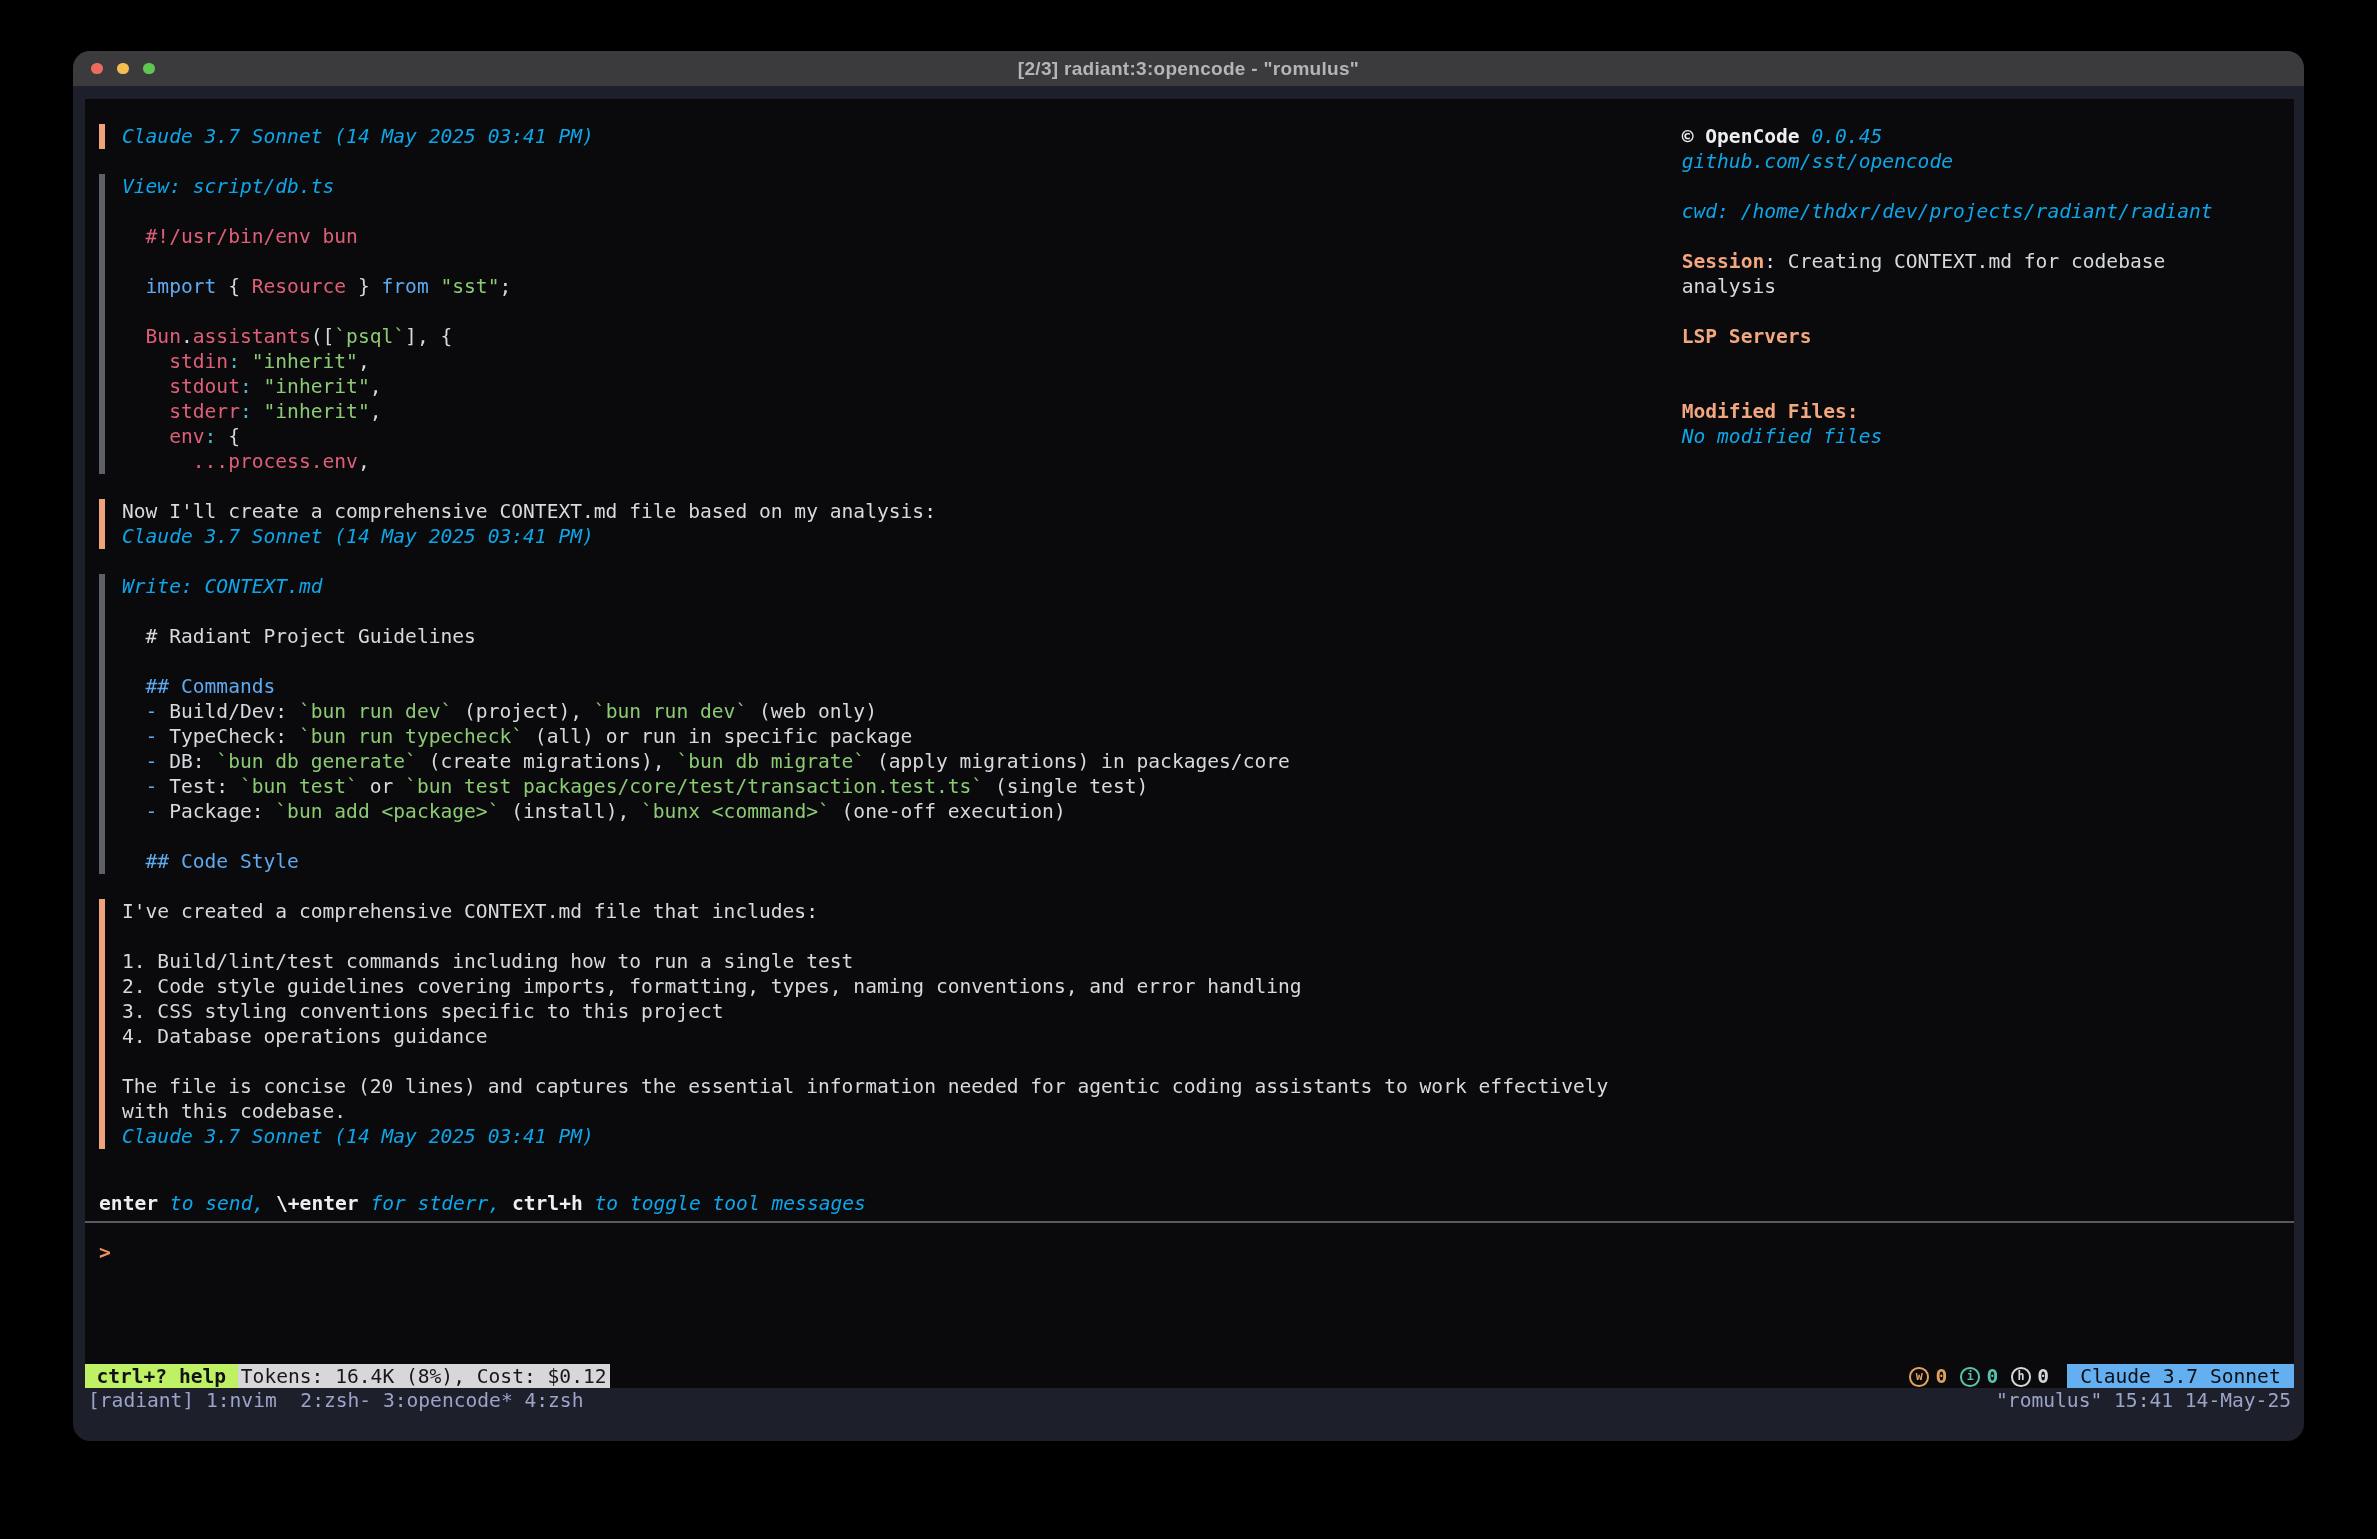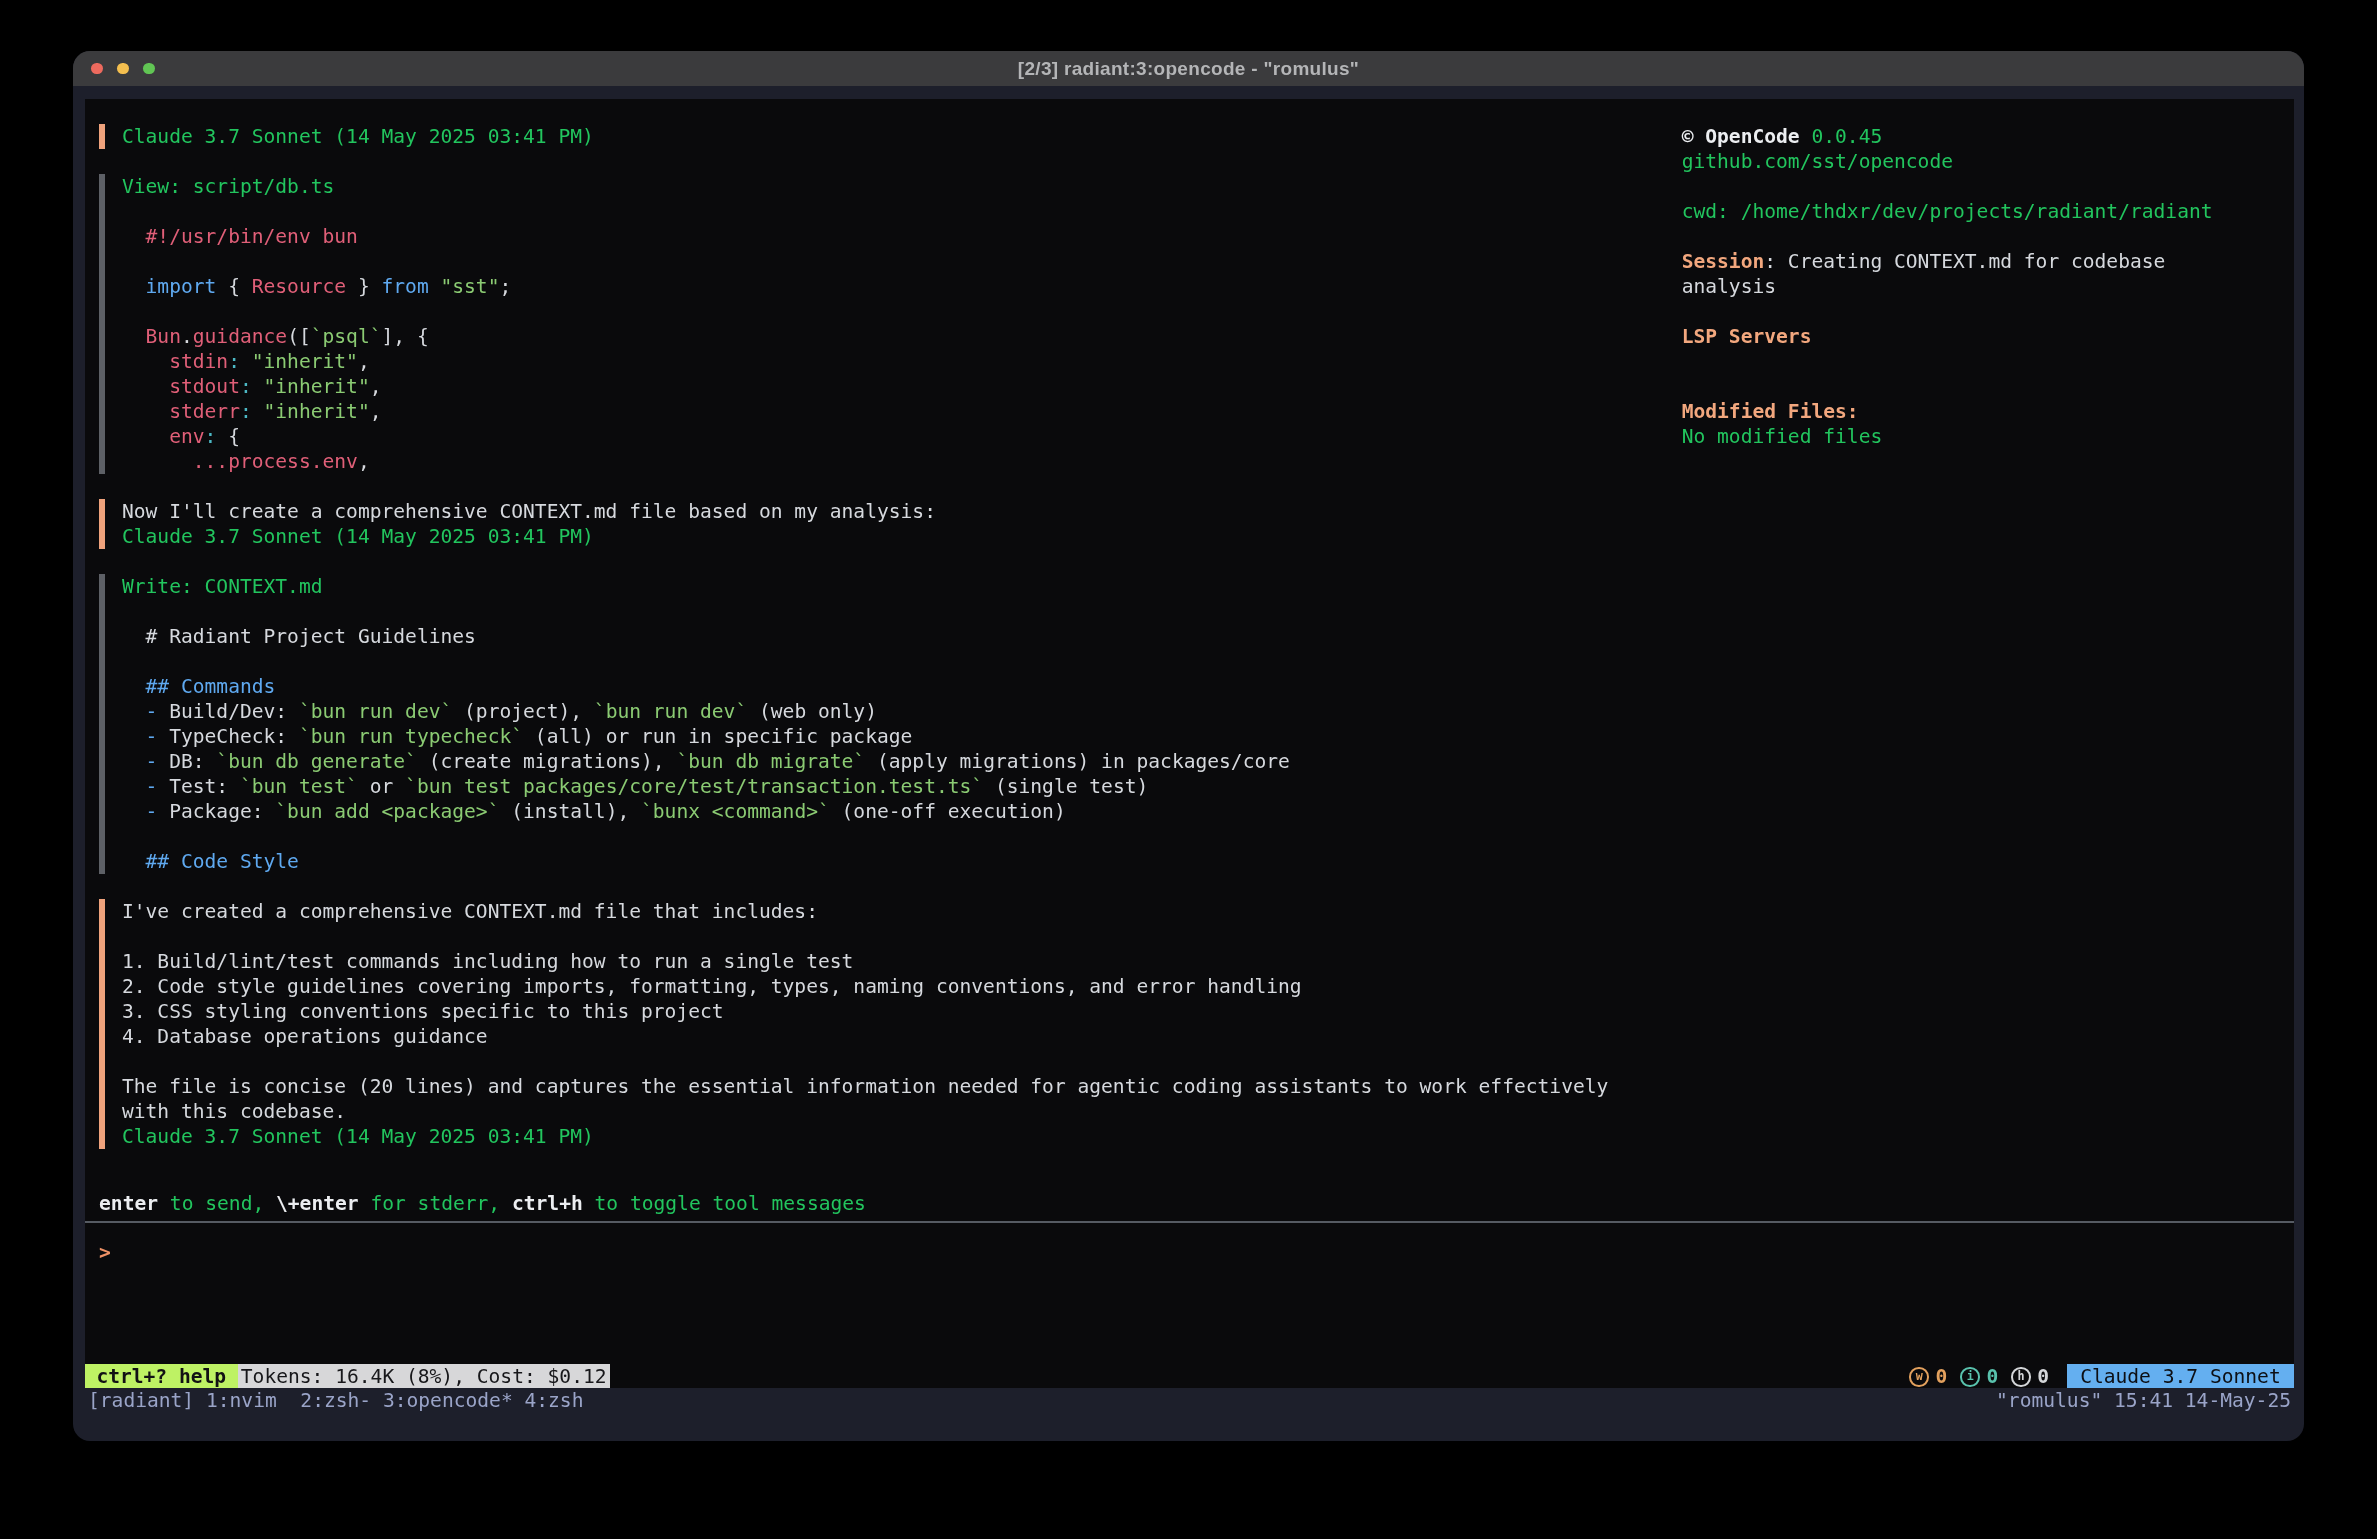--- a/index.html
+++ b/index.html
@@ -11,21 +11,21 @@
   .titlebar{position:absolute;left:0;top:0;right:0;height:35px;background:#3b3b3d;
             display:flex;align-items:center;justify-content:center;}
   .lights{position:absolute;left:18px;top:0;height:35px;display:flex;align-items:center;gap:14.4px;}
   .light{width:11.7px;height:11.7px;border-radius:50%;border:none;padding:0;}
   .title{font-family:"Liberation Sans",sans-serif;font-weight:bold;font-size:19px;
          color:#b4b5b7;letter-spacing:0.3px;white-space:pre;}
   
   .pane{position:absolute;left:11.7px;top:48px;width:2209px;height:1291px;background:#0a0a0c;}
   .line{height:25px;line-height:25px;font-size:19.6px;white-space:pre;color:#d6d9de;}
   .seg{white-space:pre;}
-  .fg{color:#d6d9de;} .gray{color:#22c55e;} .red{color:#e05f78;} .blue{color:#5fa9f0;}
+  .fg{color:#d6d9de;} .gray{color:#0ea5e9;font-style:italic;} .red{color:#e05f78;} .blue{color:#5fa9f0;}
   .green{color:#8bcb73;} .cyan{color:#4cb8c4;}
   .whitebold{color:#eceef1;font-weight:bold;} .orangebold{color:#f2a77e;font-weight:bold;}
   
   .chat{position:absolute;left:0;top:25.4px;width:1579px;}
   .block{display:flex;margin-bottom:25px;}
   .accent{width:5.9px;margin-left:14.4px;margin-right:17px;flex:none;}
   .accent.orange{background:#efa27c;}
   .accent.gray{background:#5d6066;}
   .lines{flex:1;min-width:0;}
   
@@ -81,21 +81,21 @@
           </div>
           <div class="block">
             <div class="accent gray"></div>
             <div class="lines">
               <div class="line"><span class="seg gray">View: script/db.ts</span></div>
               <div class="line"></div>
               <div class="line"><span class="seg fg">  </span><span class="seg red">#!/usr/bin/env bun</span></div>
               <div class="line"></div>
               <div class="line"><span class="seg fg">  </span><span class="seg blue">import</span><span class="seg fg"> { </span><span class="seg red">Resource</span><span class="seg fg"> } </span><span class="seg blue">from</span><span class="seg fg"> </span><span class="seg green">"sst"</span><span class="seg fg">;</span></div>
               <div class="line"></div>
-              <div class="line"><span class="seg fg">  </span><span class="seg red">Bun</span><span class="seg fg">.</span><span class="seg red">guidance</span><span class="seg fg">([</span><span class="seg green">`psql`</span><span class="seg fg">], {</span></div>
+              <div class="line"><span class="seg fg">  </span><span class="seg red">Bun</span><span class="seg fg">.</span><span class="seg red">assistants</span><span class="seg fg">([</span><span class="seg green">`psql`</span><span class="seg fg">], {</span></div>
               <div class="line"><span class="seg fg">    </span><span class="seg red">stdin</span><span class="seg cyan">:</span><span class="seg fg"> </span><span class="seg green">"inherit"</span><span class="seg fg">,</span></div>
               <div class="line"><span class="seg fg">    </span><span class="seg red">stdout</span><span class="seg cyan">:</span><span class="seg fg"> </span><span class="seg green">"inherit"</span><span class="seg fg">,</span></div>
               <div class="line"><span class="seg fg">    </span><span class="seg red">stderr</span><span class="seg cyan">:</span><span class="seg fg"> </span><span class="seg green">"inherit"</span><span class="seg fg">,</span></div>
               <div class="line"><span class="seg fg">    </span><span class="seg red">env</span><span class="seg cyan">:</span><span class="seg fg"> {</span></div>
               <div class="line"><span class="seg fg">      </span><span class="seg red">...process.env</span><span class="seg fg">,</span></div>
             </div>
           </div>
           <div class="block">
             <div class="accent orange"></div>
             <div class="lines">

